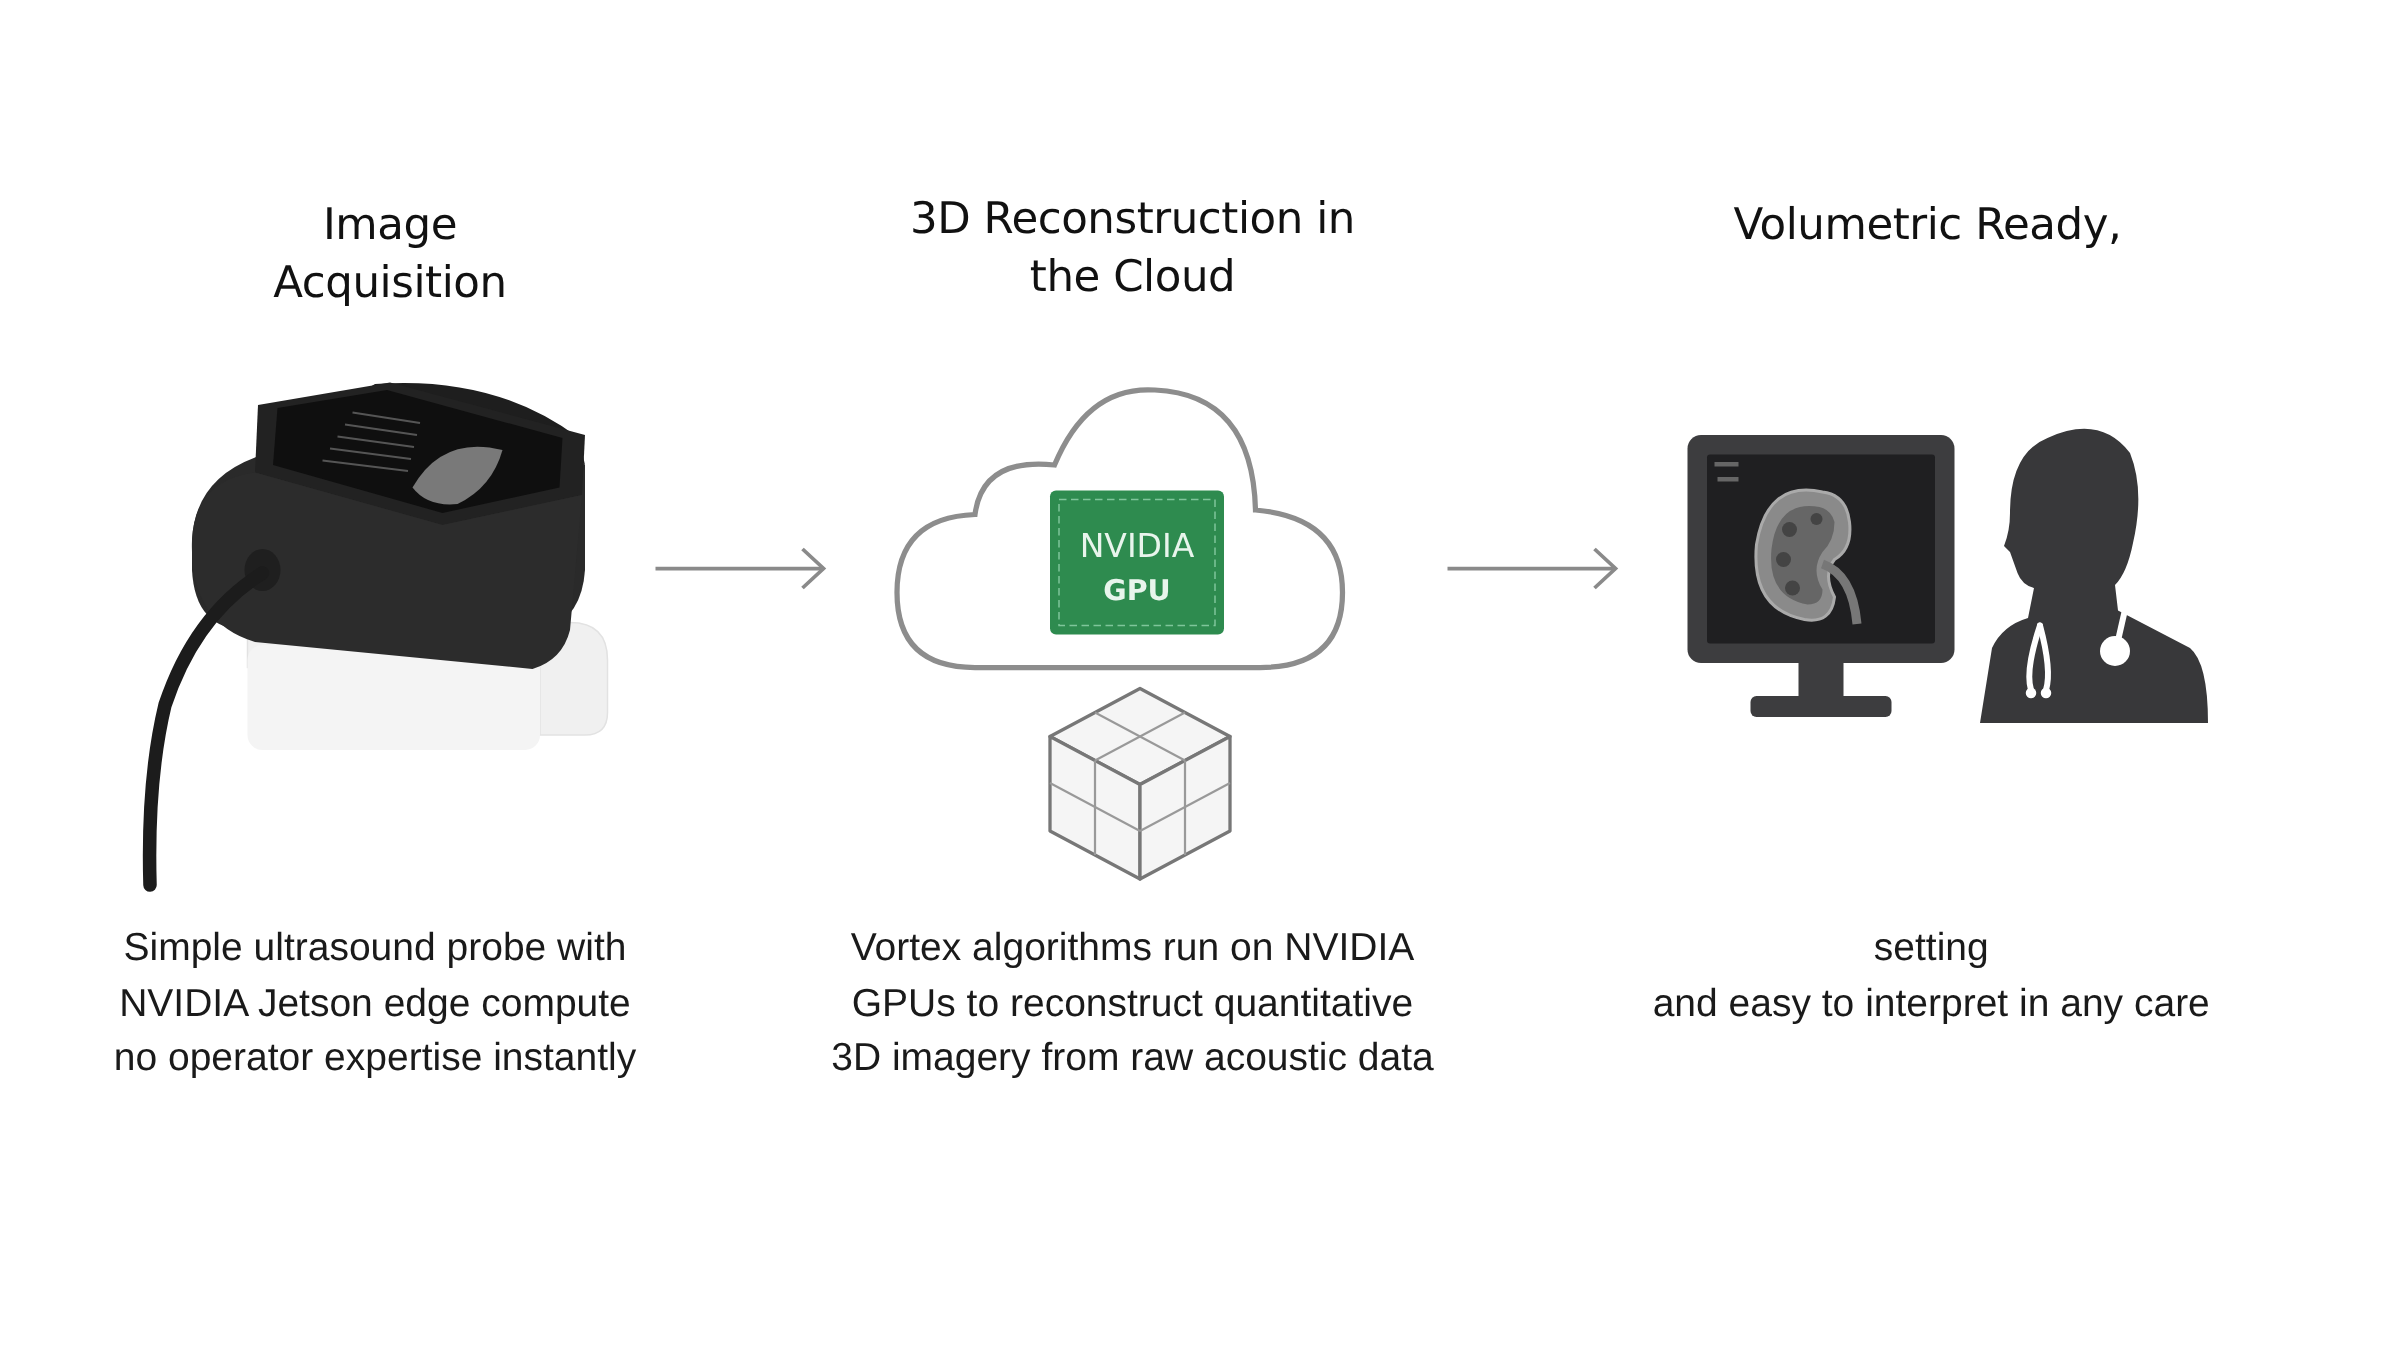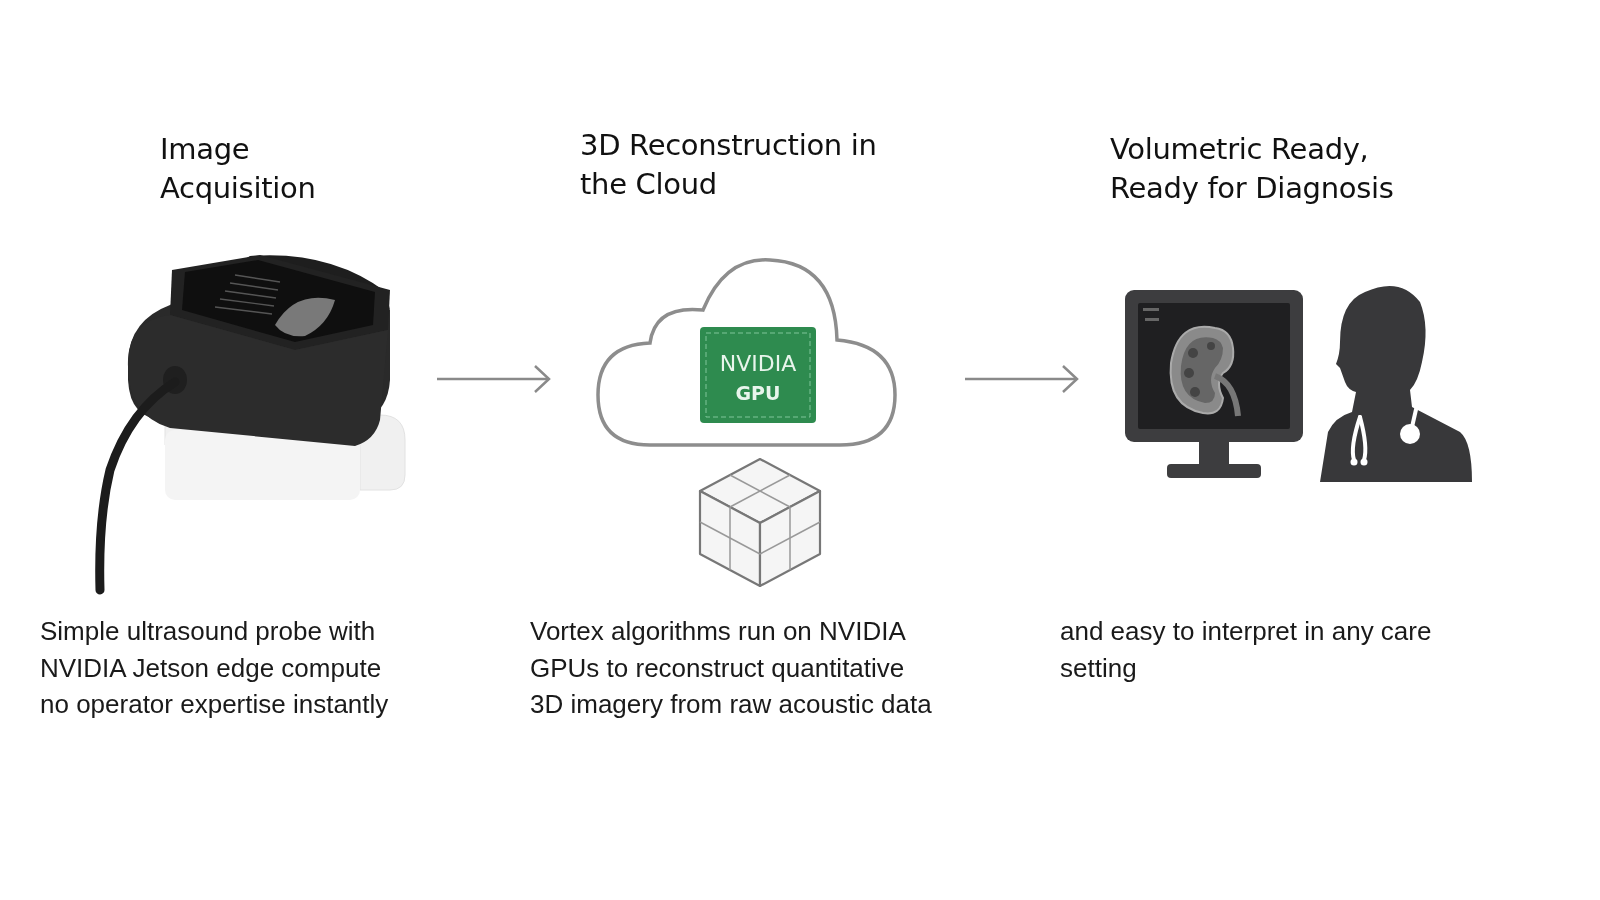--- a/index.html
+++ b/index.html
@@ -1,18 +1,18 @@
 <!DOCTYPE html>
 <html><head>
 <meta charset="utf-8">
 <style>
   html,body{margin:0;padding:0;background:#ffffff;}
   body{width:1600px;height:900px;position:relative;overflow:hidden;font-family:"Liberation Sans",sans-serif;color:#1a1a1a;}
-  .title{position:absolute;font-family:"DejaVu Sans",sans-serif;font-size:29px;line-height:39px;font-weight:500;color:#111;text-align:left;letter-spacing:-0.3px;}
-  .desc{position:absolute;font-family:"Liberation Sans",sans-serif;font-size:26px;line-height:36.5px;color:#1a1a1a;text-align:left;}
+  .title{position:absolute;font-family:"DejaVu Sans",sans-serif;font-size:29px;line-height:39px;font-weight:500;color:#111;text-align:center;letter-spacing:-0.3px;}
+  .desc{position:absolute;font-family:"Liberation Sans",sans-serif;font-size:26px;line-height:36.5px;color:#1a1a1a;text-align:center;}
   .title span,.desc span{display:block;white-space:nowrap;}
   svg{position:absolute;overflow:visible;}
 </style>
 </head>
 <body>
 
 <div class="title" style="left:160px;top:130px;width:200px;">
   <span>Image</span>
   <span>Acquisition</span>
 </div>
@@ -87,21 +87,20 @@
   <span>3D imagery from raw acoustic data</span>
 </div>
 
 <svg style="left:963px;top:362px;" width="120" height="34" viewBox="0 0 120 34">
   <line x1="2" y1="17" x2="114" y2="17" stroke="#8a8a8a" stroke-width="2.5"></line>
   <polyline points="100,4 114,17 100,30" fill="none" stroke="#8a8a8a" stroke-width="2.5"></polyline>
 </svg>
 
 <div class="title" style="left:1110px;top:130px;width:350px;">
   <span>Volumetric Ready,</span>
-  <span>Ready for Diagnosis</span>
 </div>
 
 <svg style="left:1123px;top:288px;" width="182" height="196" viewBox="0 0 182 196">
   <rect x="2" y="2" width="178" height="152" rx="9" fill="#3d3d3f"></rect>
   <rect x="15" y="15" width="152" height="126" rx="2" fill="#1f1f21"></rect>
   <rect x="20" y="20" width="16" height="3" fill="#666"></rect>
     <rect x="22" y="30" width="14" height="3" fill="#666"></rect>
   <g>
     <path d="M92 40 Q55 32 48 75 Q44 118 80 125 Q98 128 100 110 Q92 95 100 85 Q112 78 110 60 Q108 42 92 40 Z" fill="#8a8a8a" stroke="#aaa" stroke-width="2"></path>
     <path d="M90 50 Q62 45 58 78 Q55 110 82 115 Q92 115 92 105 Q84 92 92 80 Q100 72 100 60 Q98 52 90 50 Z" fill="#666"></path>
@@ -119,15 +118,15 @@
   <path d="M45 10 Q80 -6 100 20 Q110 45 102 80 Q98 100 90 108 L92 125 L140 150 Q152 160 152 200 L0 200 L8 150 Q15 135 32 130 L36 110 Q28 108 25 100 L20 86 L16 82 Q20 72 20 60 Q20 20 45 10 Z" fill="#38383a"></path>
   <path d="M40 135 Q30 165 34 178" fill="none" stroke="#fff" stroke-width="4" stroke-linecap="round"></path>
   <path d="M40 135 Q48 165 44 178" fill="none" stroke="#fff" stroke-width="4" stroke-linecap="round"></path>
   <circle cx="34" cy="180" r="3.5" fill="#fff"></circle>
     <circle cx="44" cy="180" r="3.5" fill="#fff"></circle>
   <path d="M100 110 L92 145" fill="none" stroke="#fff" stroke-width="4"></path>
   <circle cx="90" cy="152" r="10" fill="#fff"></circle>
 </svg>
 
 <div class="desc" style="left:1060px;top:613px;width:455px;">
+  <span>setting</span>
   <span>and easy to interpret in any care</span>
-  <span>setting</span>
 </div>
 
 </body></html>

